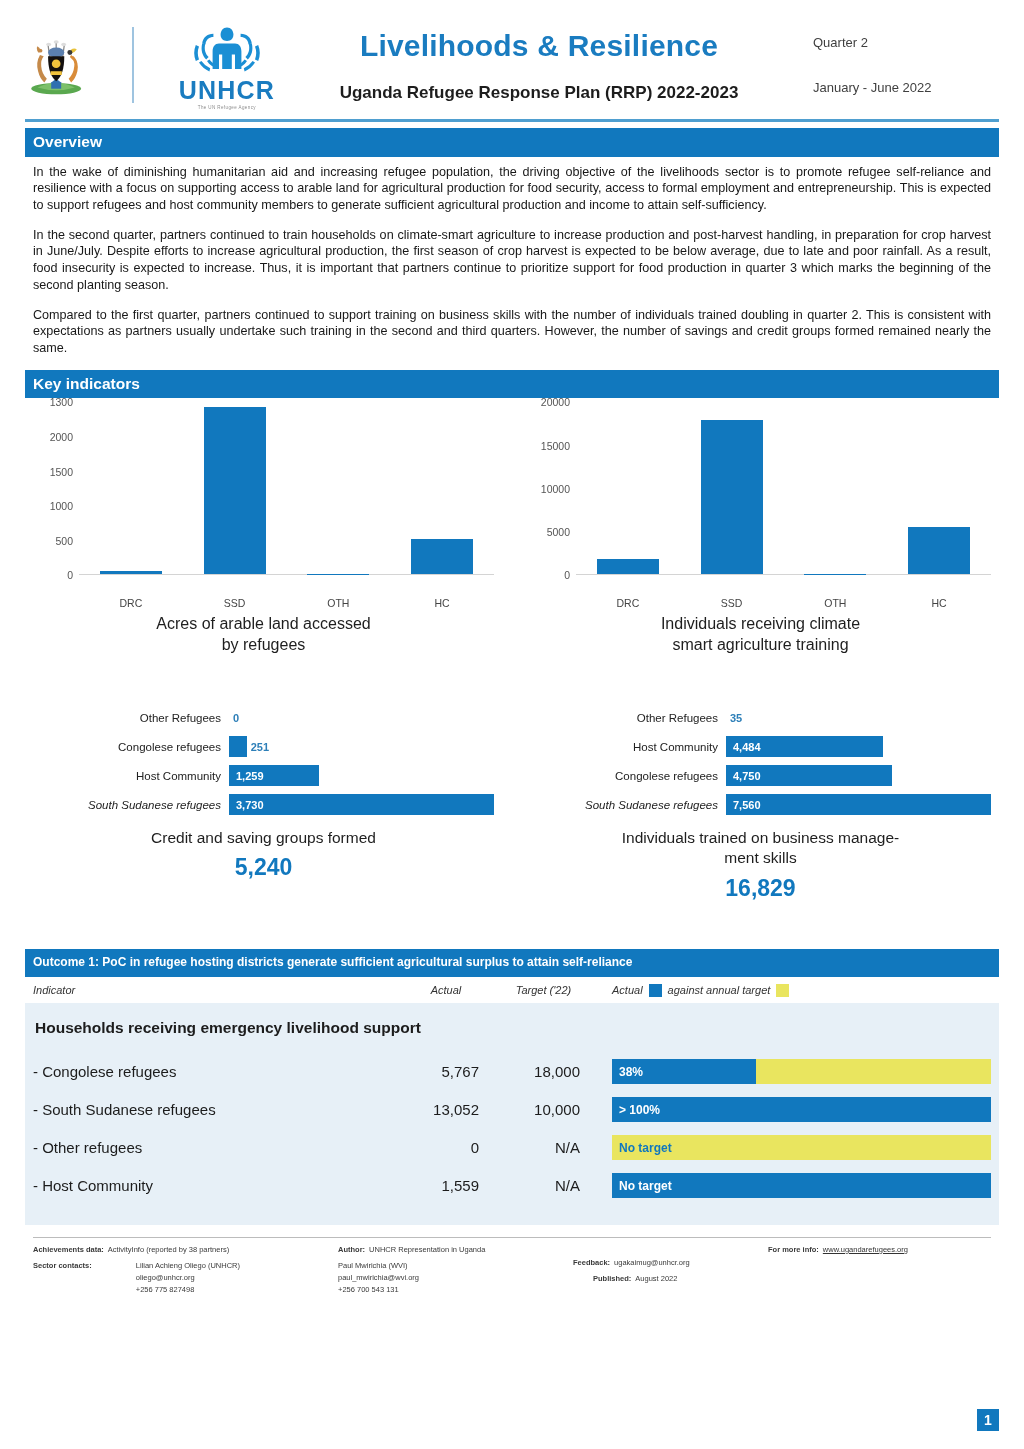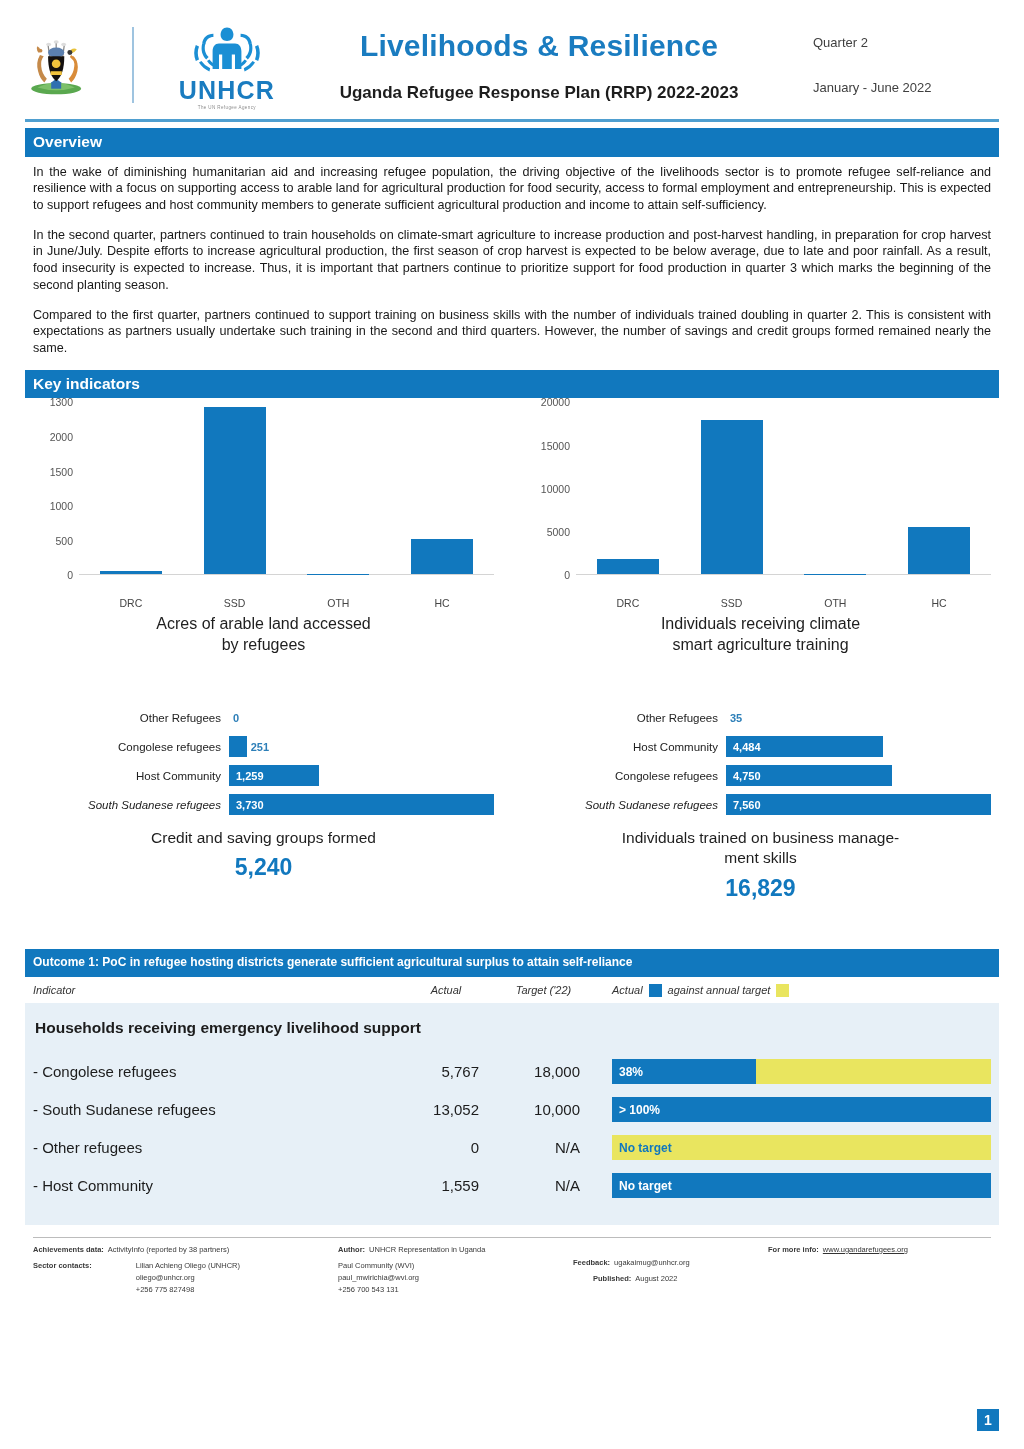--- a/index.html
+++ b/index.html
@@ -456,21 +456,21 @@
           <div>+256 775 827498</div>
         </span>
       </div>
     </div>
     <div class="fcol2">
       <div class="frow">
         <span class="flab">Author:</span>
         <span class="fval">UNHCR Representation in Uganda</span>
       </div>
       <div class="fblock" style="padding-left:0;margin-top:5px">
-        <div>Paul Community (WVI)</div>
+        <div>Paul Mwirichia (WVI)</div>
         <div>paul_mwirichia@wvi.org</div>
         <div>+256 700 543 131</div>
       </div>
     </div>
     <div class="fcol3">
       <div class="frow">
         <span class="flab">Feedback:</span>
         <span class="fval">ugakaimug@unhcr.org</span>
       </div>
       <div class="frow" style="margin-top:5px;padding-left:20px">

